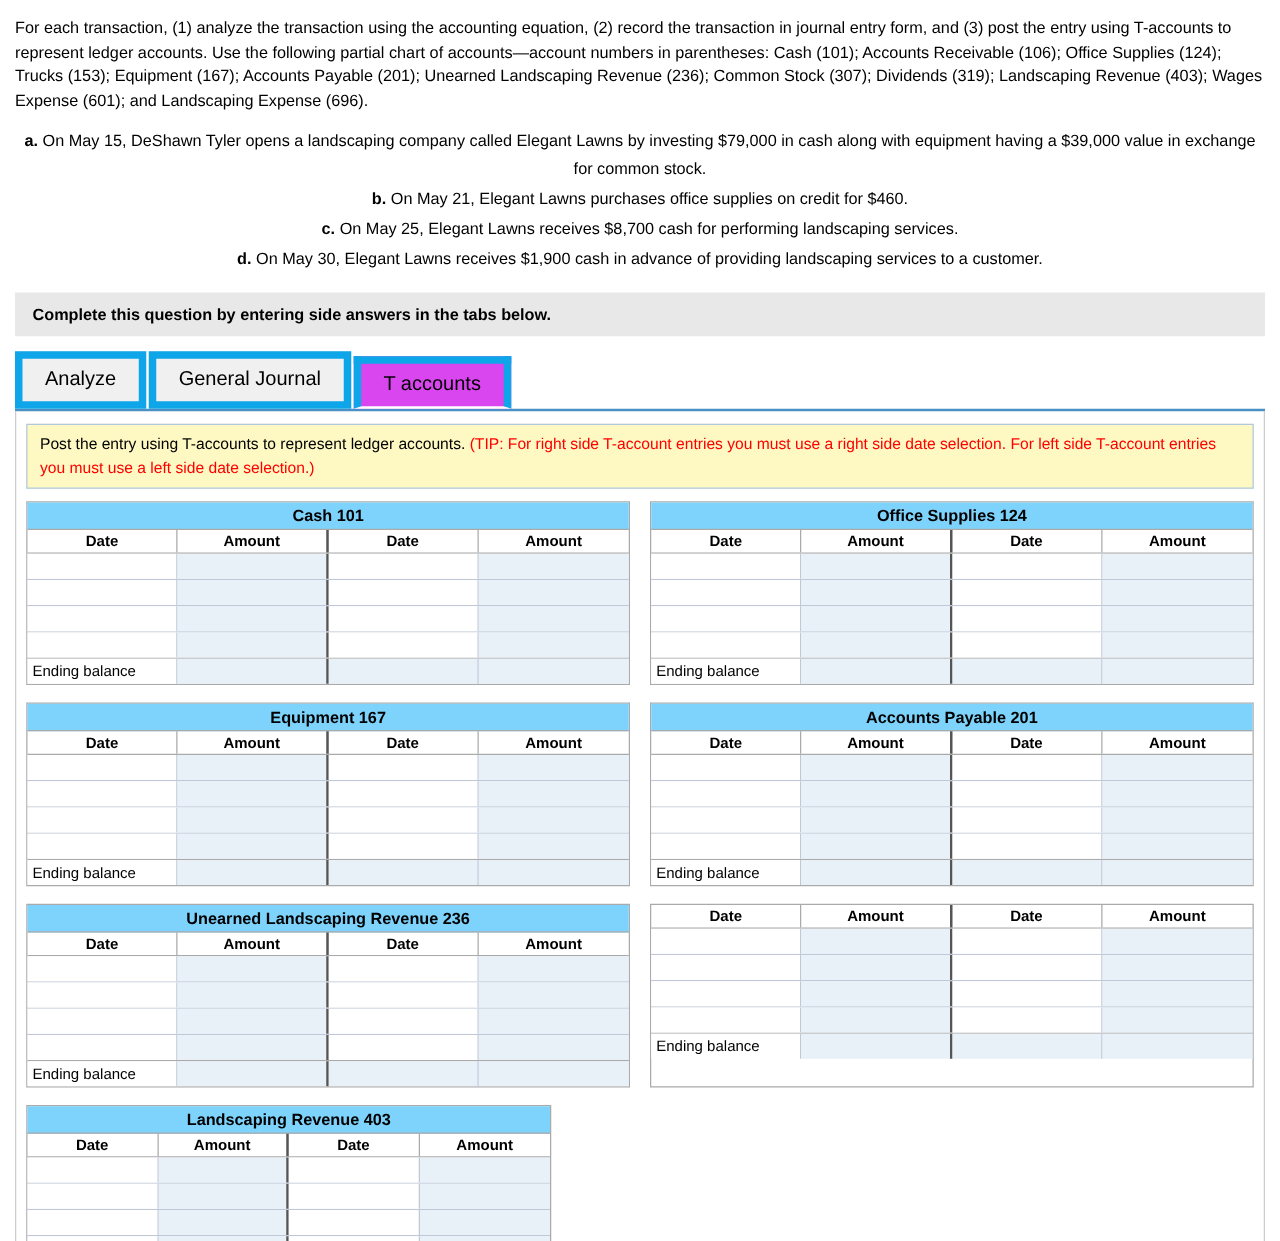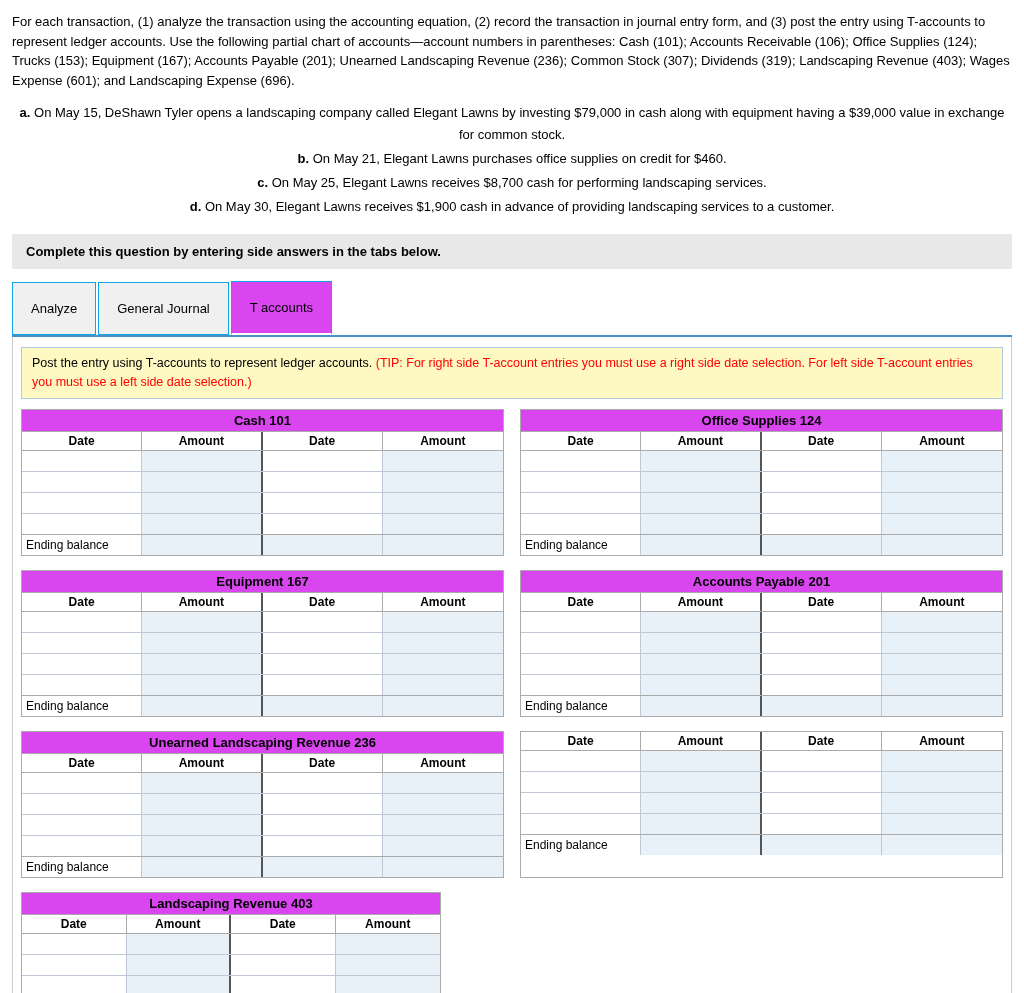--- a/index.html
+++ b/index.html
@@ -29,25 +29,25 @@
       font-size: 13px;
     }
     .complete-box strong { font-weight: bold; }
     .tabs-row {
       display: flex;
       align-items: flex-end;
       border-bottom: 2px solid #4a90c4;
       margin-bottom: 0;
     }
     .tab {
-      padding: 18px 18px;
-      border: 1px solid #0ea5e9;
+      padding: 8px 18px;
+      border: 6px solid #0ea5e9;
       background: #f0f0f0;
       cursor: pointer;
-      font-size: 13px;
+      font-size: 16px;
       margin-right: 2px;
     }
     .tab.active {
       background: #d946ef;
       border-bottom: 2px solid #fff;
       font-weight: normal;
     }
     .tab-content {
       border: 1px solid #ccc;
       border-top: none;
@@ -74,21 +74,21 @@
     }
     .t-account {
       border: 1px solid #aaa;
       flex: 1;
     }
     .t-account-title {
       text-align: center;
       font-weight: bold;
       font-size: 13px;
       padding: 3px 4px;
-      background: #d946ef;
+      background: #7dd3fc;
       border-bottom: 1px solid #aaa;
     }
     .t-account-header {
       display: grid;
       grid-template-columns: 1fr 1fr 1fr 1fr;
       border-bottom: 1px solid #aaa;
     }
     .t-account-header div {
       padding: 2px 4px;
       font-size: 12px;

